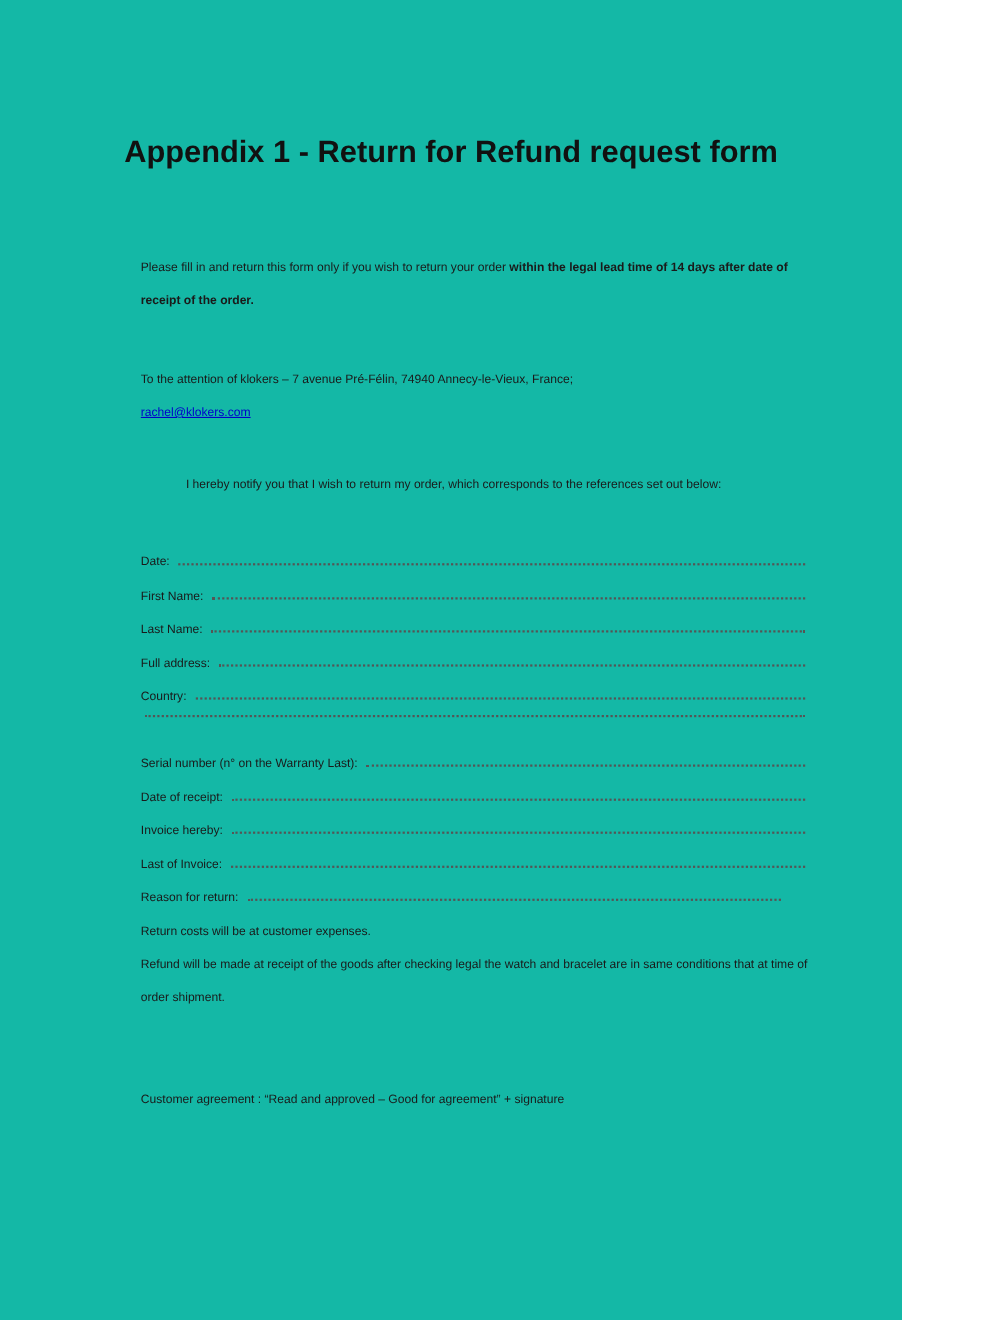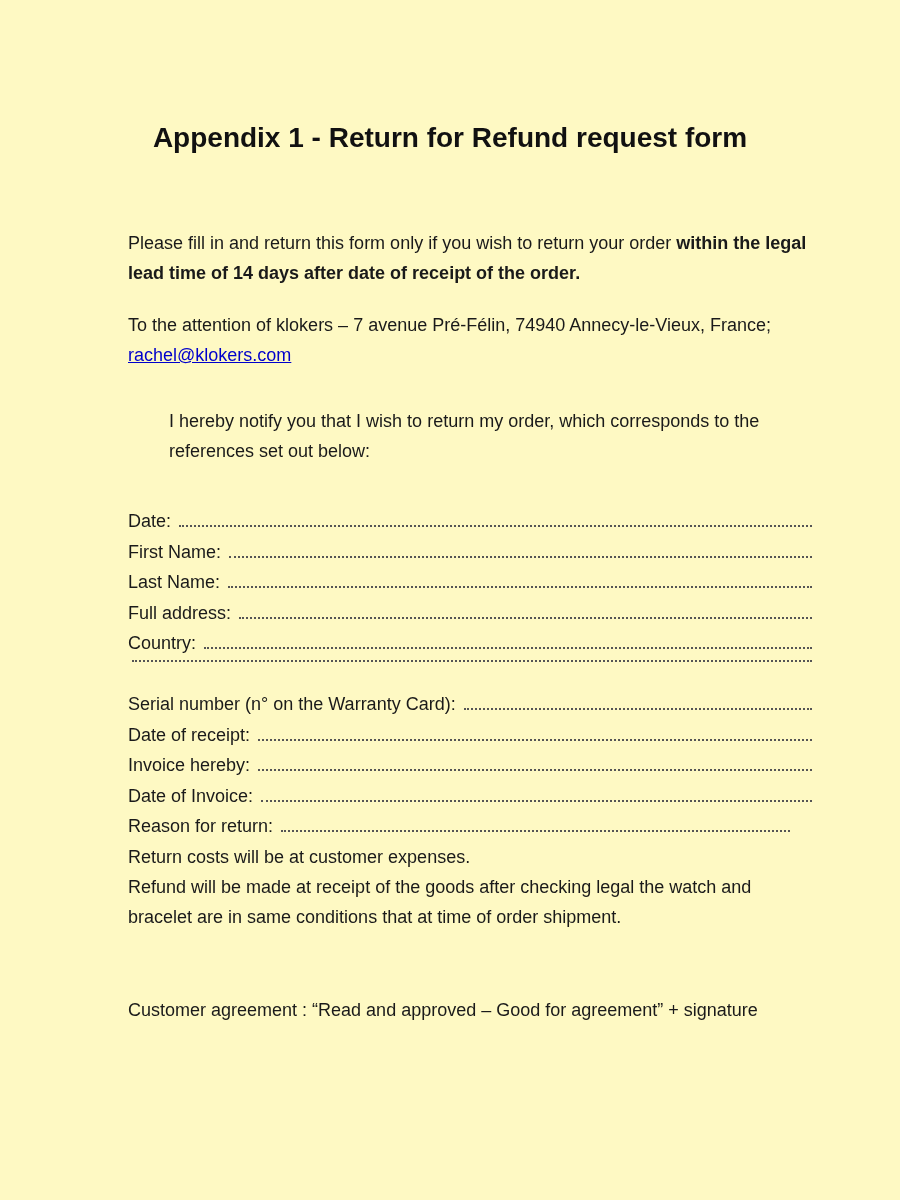--- a/index.html
+++ b/index.html
@@ -1,44 +1,44 @@
 <!DOCTYPE html>
 <html><head>
 <meta charset="utf-8">
 <style>
   html, body {
     margin: 0;
     padding: 0;
     background: #ffffff;
   }
   .page {
-    width: 900px;
+    width: 820px;
     height: 1200px;
-    background: #fef9c3;
+    background: #14b8a6;
     position: relative;
     overflow: hidden;
     font-family: "Liberation Sans", sans-serif;
     color: #1a1a1a;
   }
   .doc-title {
     margin: 122px 0 0 0;
     text-align: center;
     font-size: 28px;
     font-weight: bold;
     color: #111111;
     letter-spacing: 0px;
   }
   .content {
     padding: 0 86px 0 128px;
-    font-size: 18px;
+    font-size: 11px;
     line-height: 30px;
   }
   .para { margin: 0; }
   .intro        { margin-top: 74px; }
-  .attention    { margin-top: 22px; }
+  .attention    { margin-top: 42px; }
   .notify       { margin-top: 36px; margin-left: 41px; }
   .bold { font-weight: bold; }
   a.email-link {
     color: #0000cc;
     text-decoration: underline;
     cursor: pointer;
   }
   .fields {
     margin-top: 40px;
   }
@@ -98,33 +98,33 @@
         <span class="leader"></span>
       </div>
       <div class="field-row">
         <span class="field-label">Country:</span>
         <span class="leader"></span>
       </div>
       <div class="field-row">
         <span class="leader"></span>
       </div>
       <div class="field-row">
-        <span class="field-label">Serial number (n° on the Warranty Card):</span>
+        <span class="field-label">Serial number (n° on the Warranty Last):</span>
         <span class="leader"></span>
       </div>
       <div class="field-row">
         <span class="field-label">Date of receipt:</span>
         <span class="leader"></span>
       </div>
       <div class="field-row">
         <span class="field-label">Invoice hereby:</span>
         <span class="leader"></span>
       </div>
       <div class="field-row">
-        <span class="field-label">Date of Invoice:</span>
+        <span class="field-label">Last of Invoice:</span>
         <span class="leader"></span>
       </div>
       <div class="field-row">
         <span class="field-label">Reason for return:</span>
         <span class="leader" style="margin-right:24px;"></span>
       </div>
     </div>
 
     <p class="para notes"><span>Return costs will be at customer expenses.</span><br><span>Refund will be made at receipt of the goods after checking legal the watch and bracelet are in same conditions that at time of order shipment.</span></p>
 

